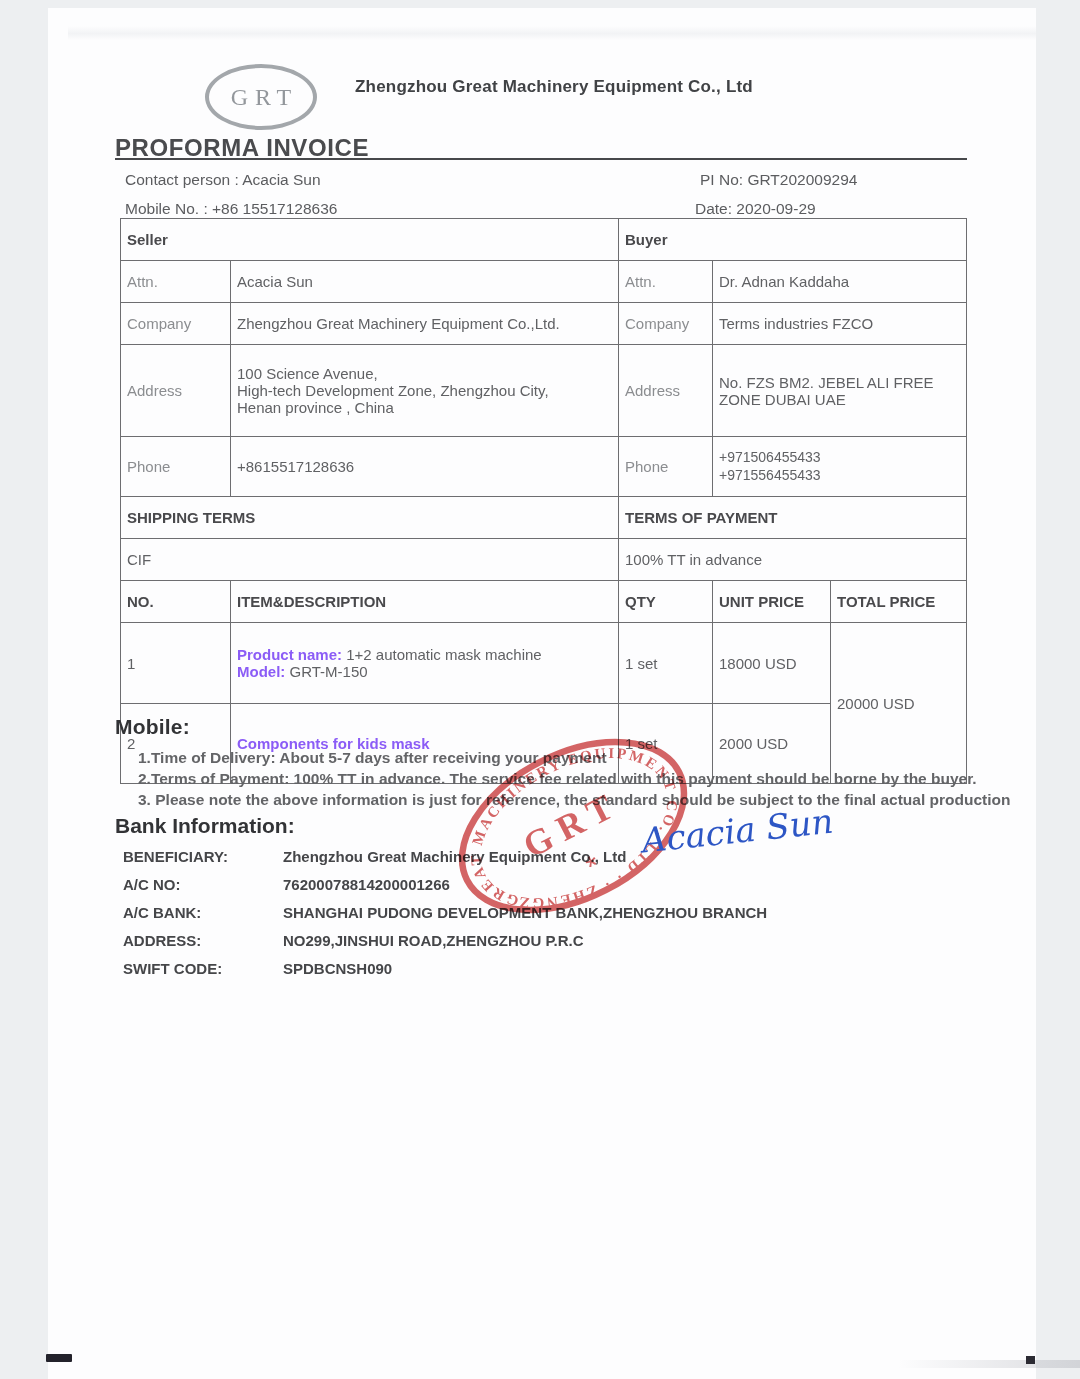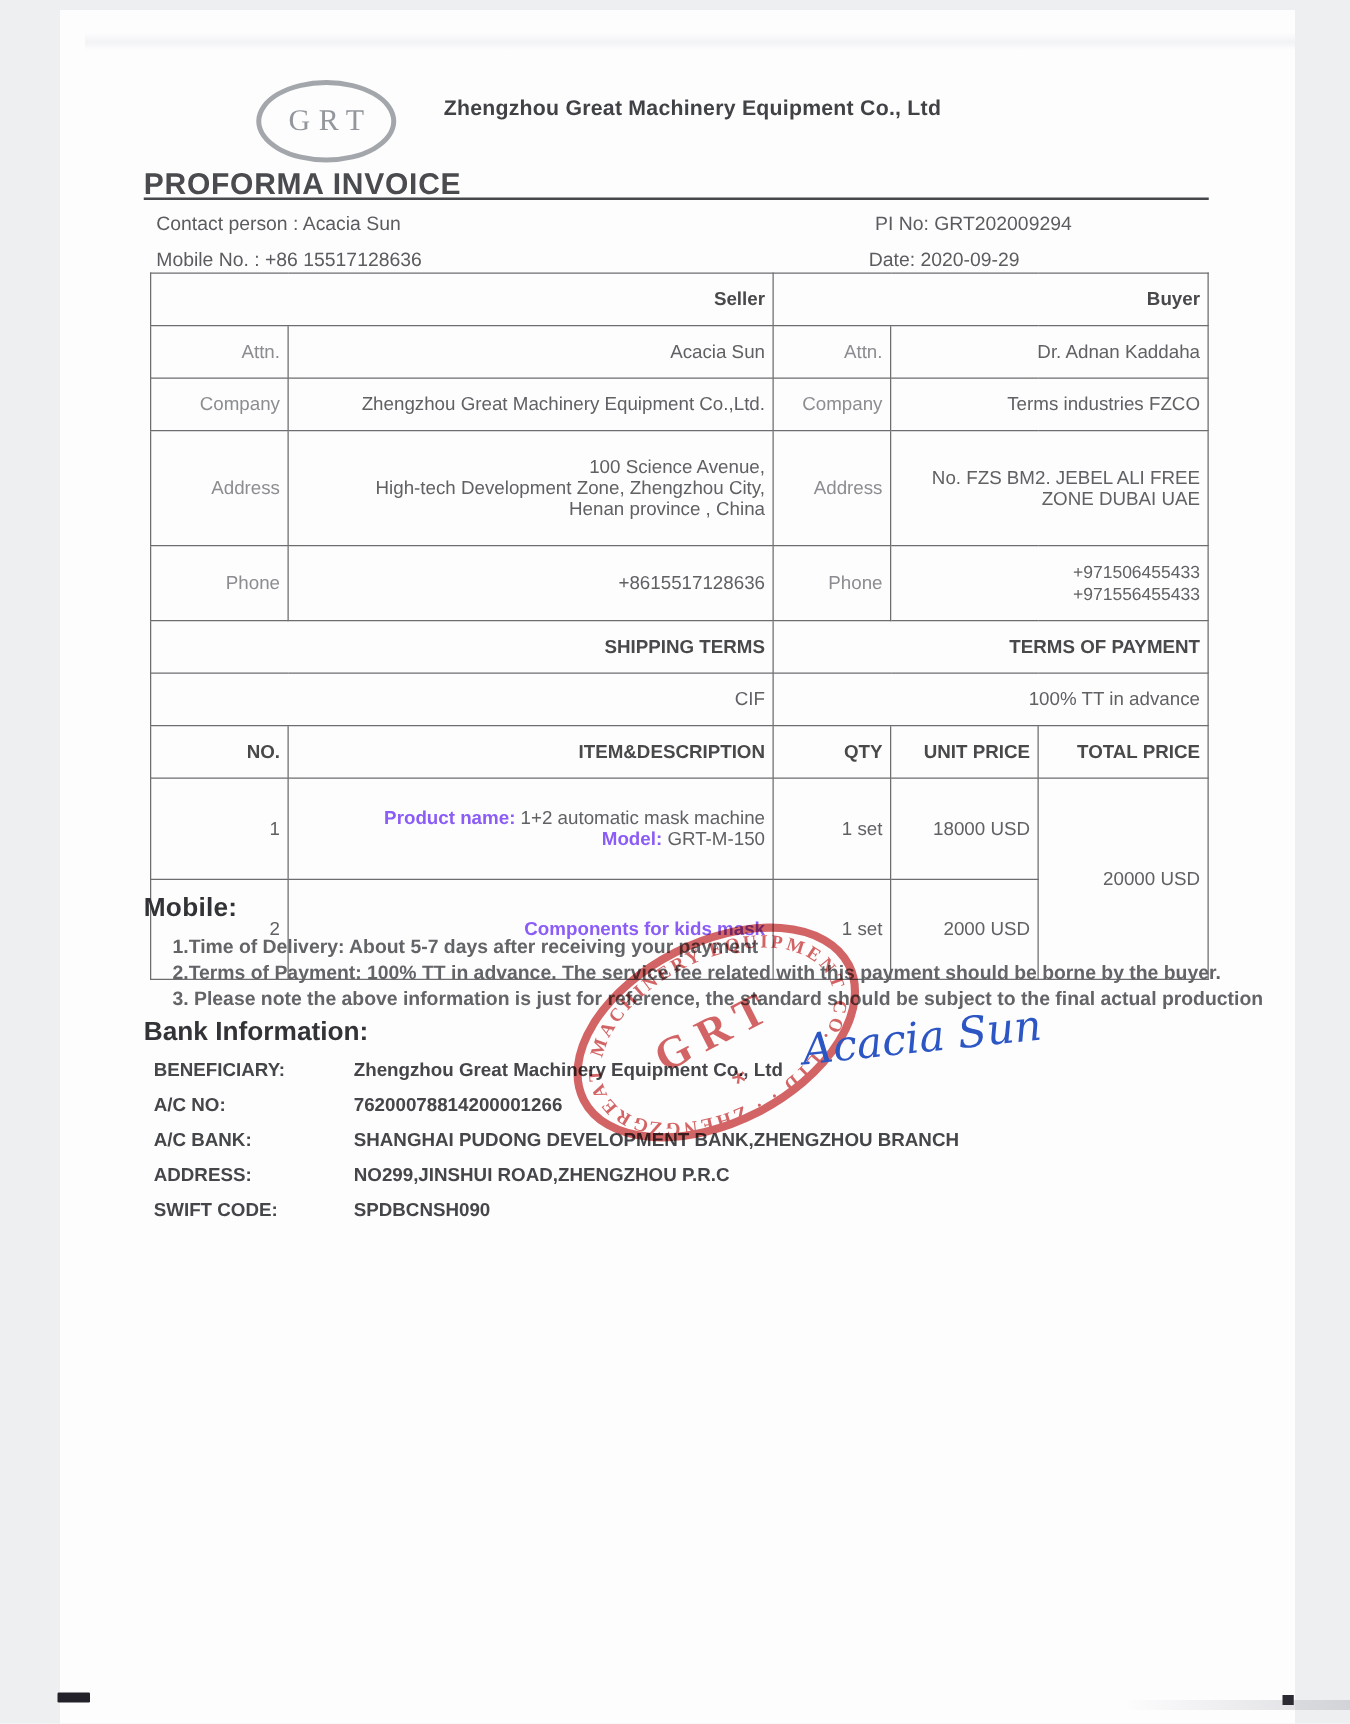--- a/index.html
+++ b/index.html
@@ -41,21 +41,21 @@
   .meta{position:absolute;font-size:15.5px;color:#5b5c5f;}
   .m-contact{left:77px;top:163px;}
   .m-pi{left:652px;top:163px;}
   .m-mobile{left:77px;top:192px;}
   .m-date{left:647px;top:192px;}
   
   table.inv{
     position:absolute;left:72px;top:210px;border-collapse:collapse;table-layout:fixed;
     font-size:15px;color:#606164;
   }
-  table.inv td{border:1px solid #6d6d70;text-align:right;vertical-align:middle;padding:12px 6px;overflow:hidden;}
+  table.inv td{border:1px solid #6d6d70;text-align:left;vertical-align:middle;padding:12px 6px;overflow:hidden;}
   td.lbl{color:#8b8d90;}
   td.hd{font-weight:bold;color:#49494c;}
   td.desc-cell{text-align:left;padding-left:10px;}
   .prewrap{white-space:pre-line;}
   .bold{font-weight:bold;color:#8b5cf6;}
   
   .remarks-heading{
     position:absolute;left:67px;top:707px;
     font-size:21px;font-weight:bold;color:#323336;letter-spacing:.2px;
   }

